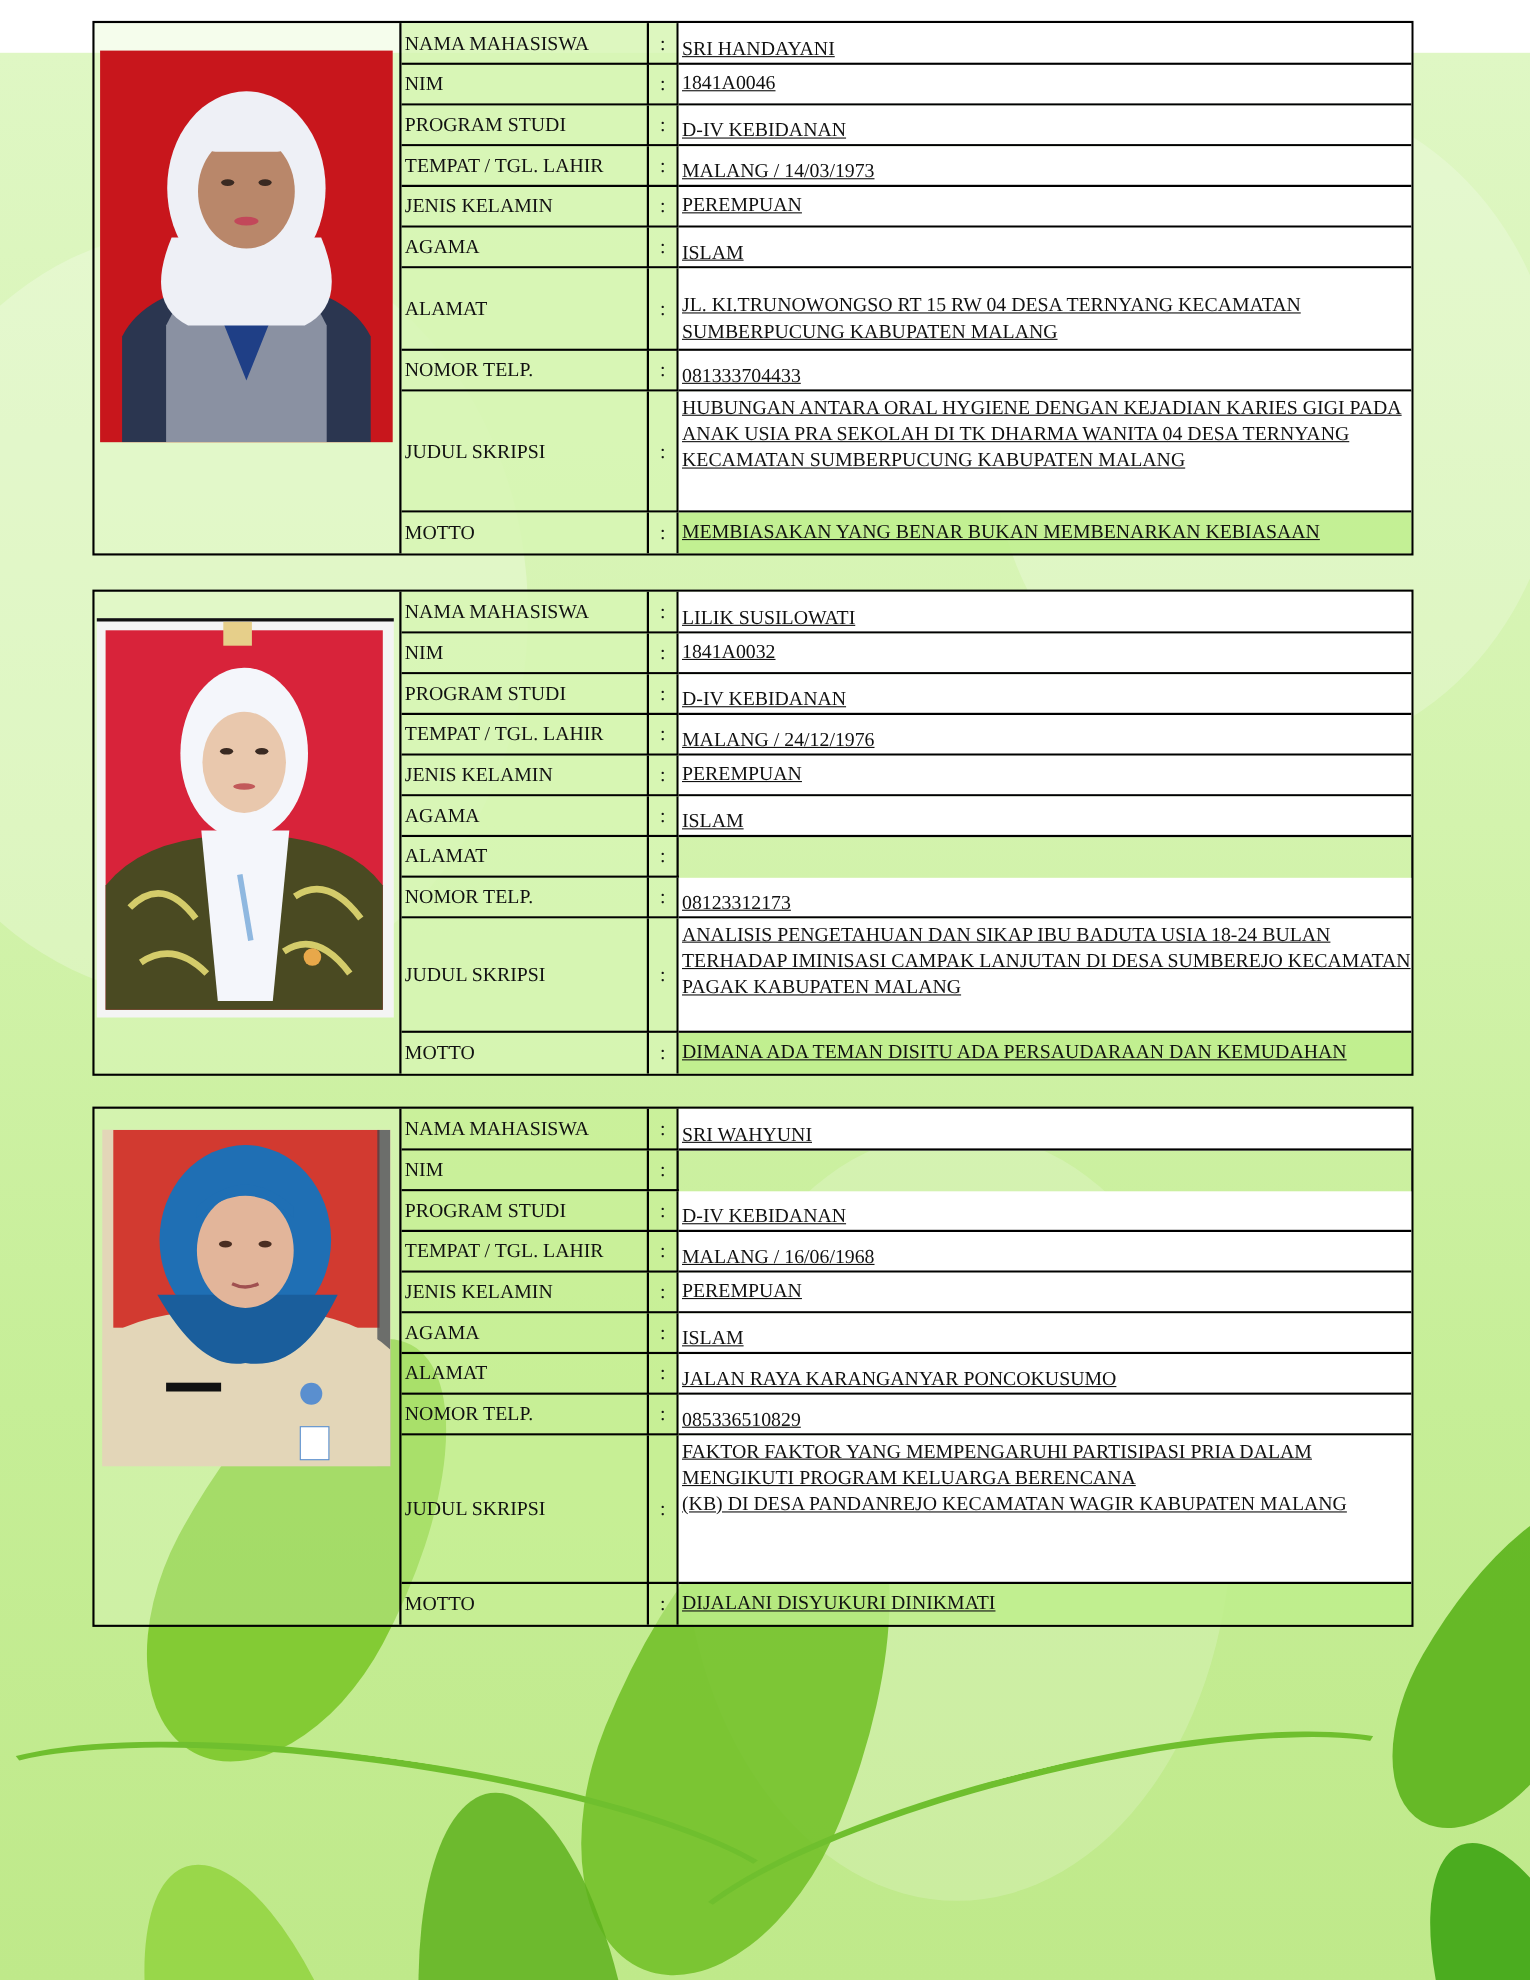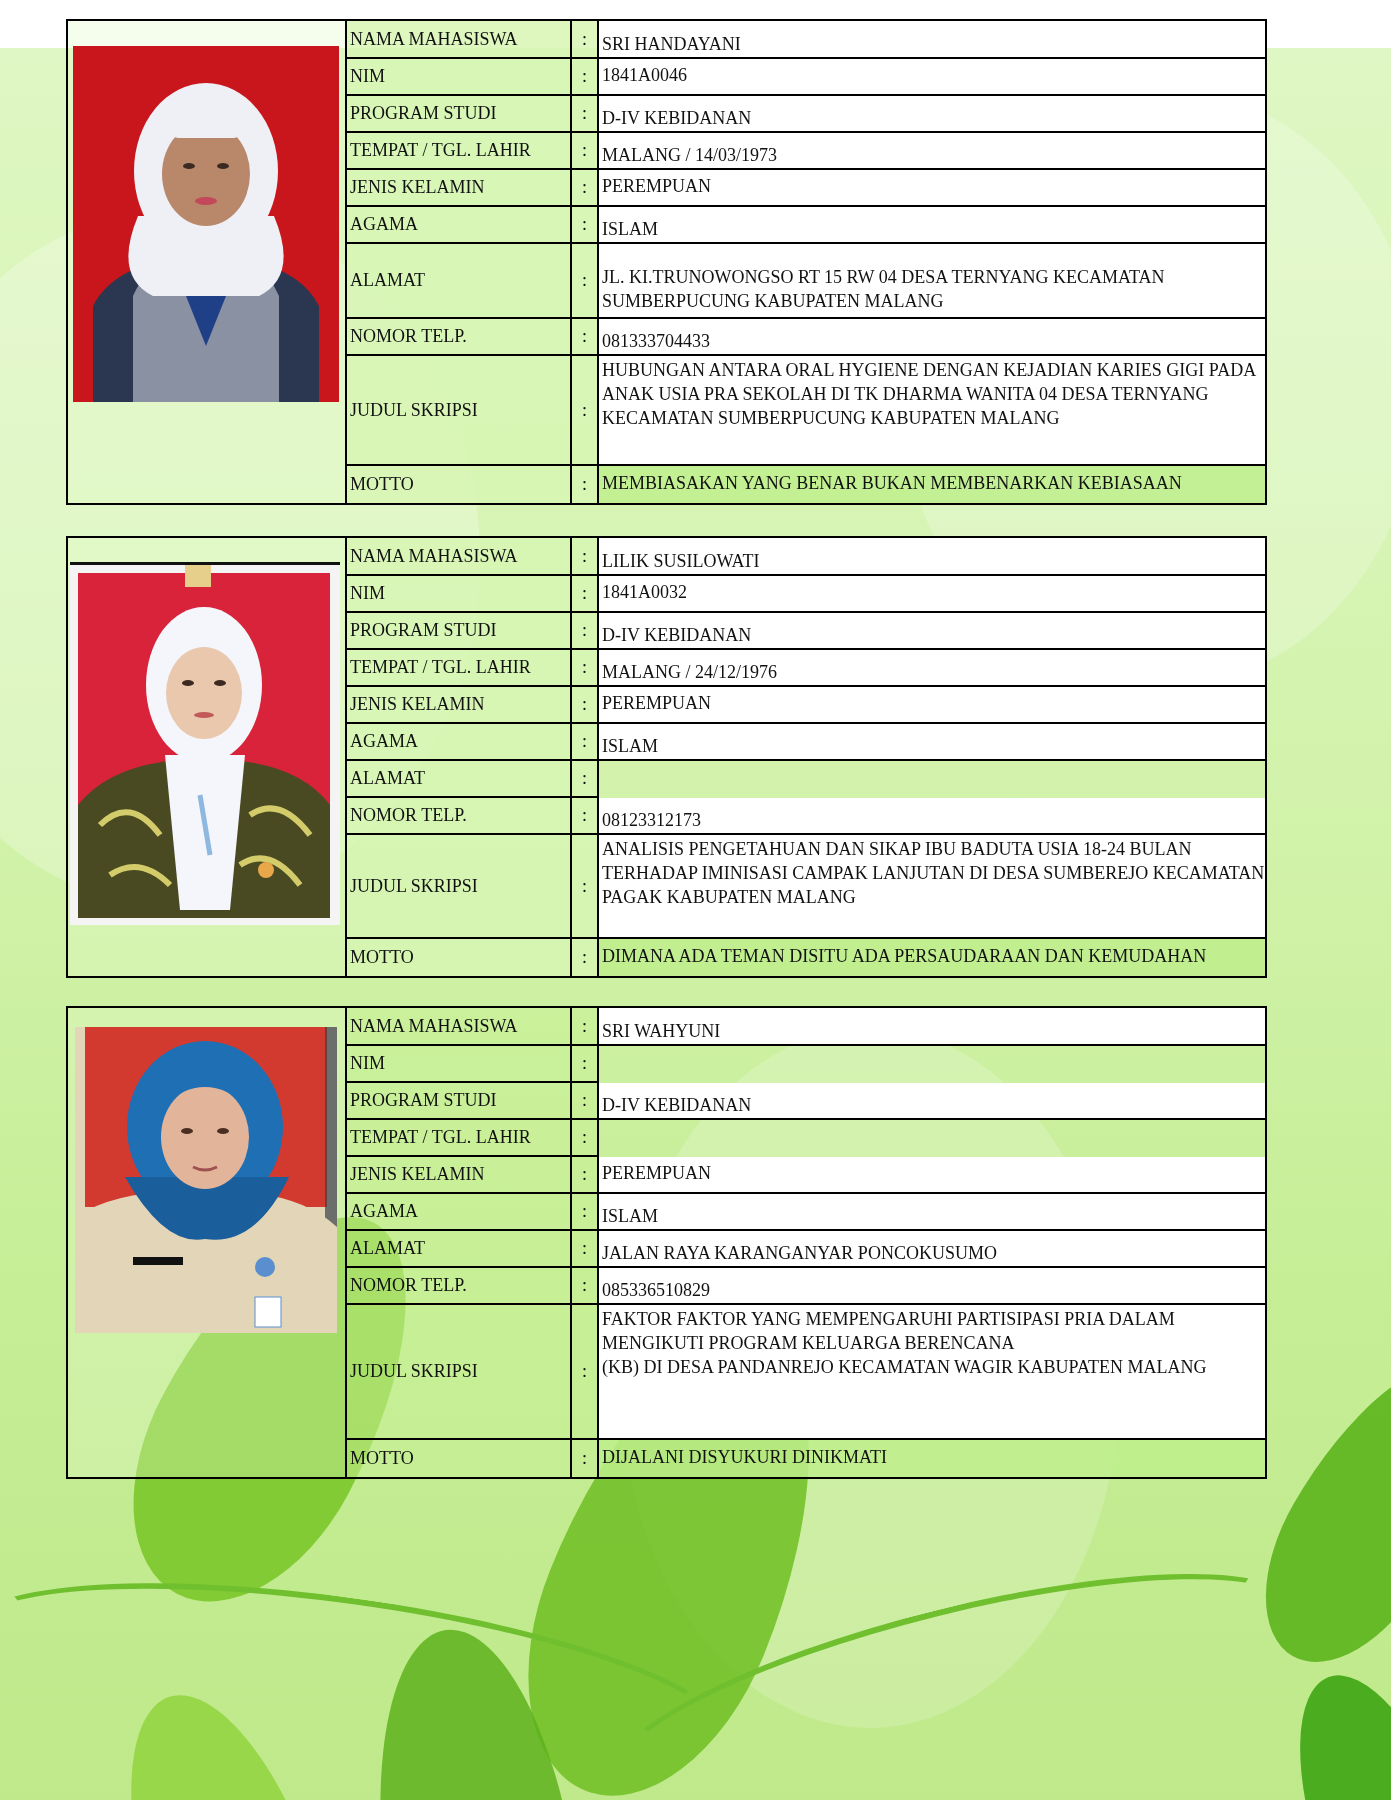--- a/index.html
+++ b/index.html
@@ -11,37 +11,37 @@
   .bg {
     position:absolute; left:0; top:48px; width:1391px; height:1752px;
     background: linear-gradient(180deg, #dff7c4 0%, #d3f3ad 40%, #c6ee97 70%, #bfe98a 100%);
     overflow:hidden;
   }
   .blob { position:absolute; border-radius:50%; }
   .leaf { position:absolute; border-radius: 50% 50% 50% 50% / 60% 60% 40% 40%; }
   .vine { position:absolute; border:6px solid #6fbf2e; border-color:#6fbf2e transparent transparent transparent; border-radius:50%; }
 
   .card {
-    position:absolute; left:66px; width:1201px;
+    position:absolute; left:84px; width:1201px;
     border:2px solid #000; box-sizing:border-box;
     display:grid;
     grid-template-columns: 279px 225px 27px 1fr;
   }
   .photo-cell {
     grid-column:1; border-right:2px solid #000; position:relative;
     background: rgba(225,248,200,0.35);
   }
   .photo {
     position:absolute; overflow:hidden;
   }
   .cell { border-bottom:2px solid #000; box-sizing:border-box; font-size:18px; color:#111; display:flex; align-items:center; }
   .cell.last { border-bottom:none; }
   .lbl { grid-column:2; border-right:2px solid #000; padding-left:3px; background:rgba(215,246,180,0.85); }
   .col { grid-column:3; border-right:2px solid #000; justify-content:center; background:rgba(215,246,180,0.85); }
-  .val { grid-column:4; padding-left:3px; background:#fff; align-items:flex-end; padding-bottom:2px; }
+  .val { grid-column:4; padding-left:3px; background:#fff; align-items:flex-end; padding-bottom:2px;text-decoration:underline; }
   .val.multi { align-items:flex-start; padding-top:2px; line-height:24px; white-space:pre-line; }
   .val.mid { align-items:center; line-height:24px; white-space:pre-line; }
   .val.motto { background:rgba(190,238,140,0.85); align-items:center; }
   .c3 .lbl, .c3 .col { background:rgba(200,240,150,0.55); }
 </style>
 </head>
 <body>
 
 <div class="bg">
   <div class="blob" style="left:-120px;top:160px;width:600px;height:700px;background:rgba(255,255,255,0.25)"></div>
@@ -208,20 +208,21 @@
 
   <div class="cell lbl">NIM</div>
   <div class="cell col">:</div>
 
   <div class="cell lbl">PROGRAM STUDI</div>
   <div class="cell col">:</div>
   <div class="cell val">D-IV KEBIDANAN</div>
 
   <div class="cell lbl">TEMPAT / TGL. LAHIR</div>
   <div class="cell col">:</div>
+  <div class="cell val">MALANG / 16/06/1968</div>
 
   <div class="cell lbl">JENIS KELAMIN</div>
   <div class="cell col">:</div>
   <div class="cell val" style="align-items:center">PEREMPUAN</div>
 
   <div class="cell lbl">AGAMA</div>
   <div class="cell col">:</div>
   <div class="cell val">ISLAM</div>
 
   <div class="cell lbl">ALAMAT</div>

